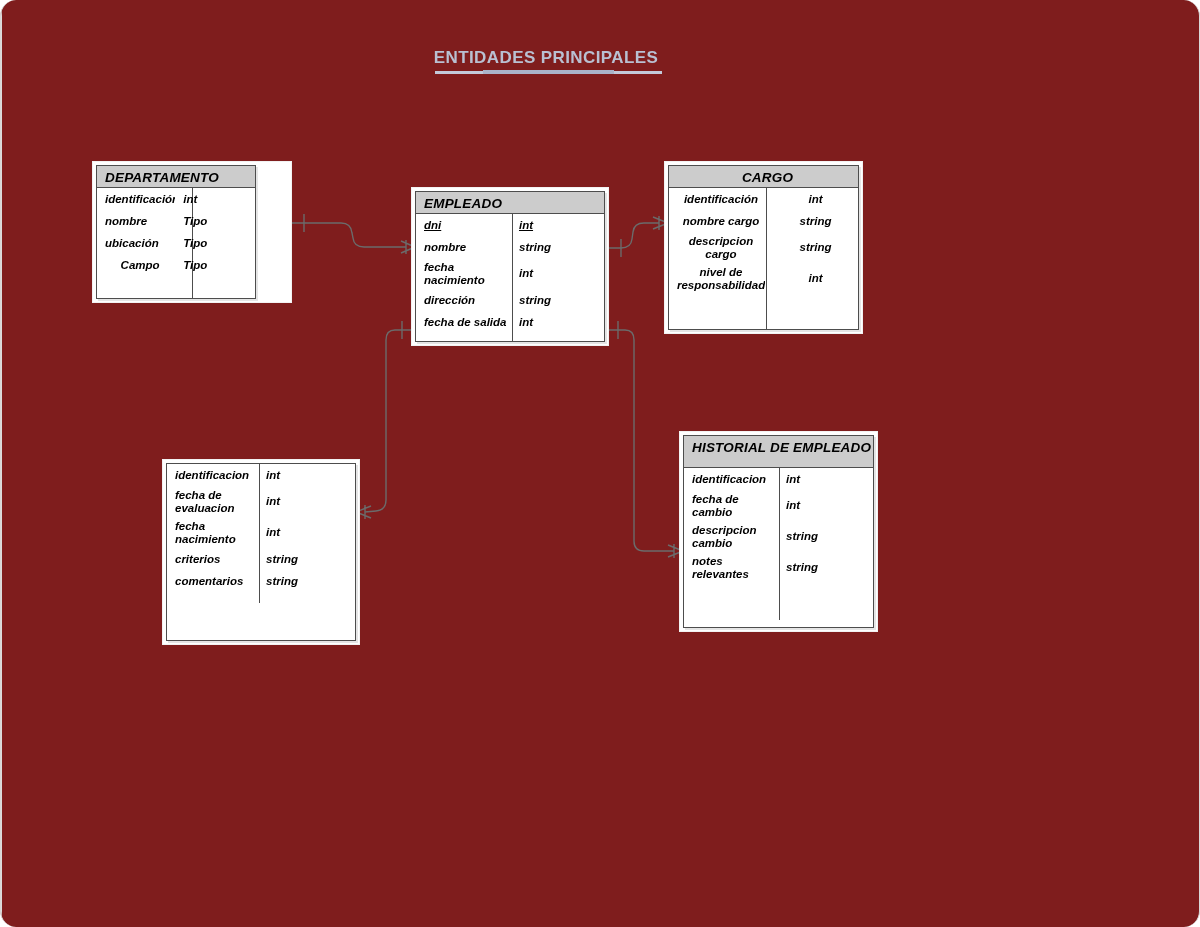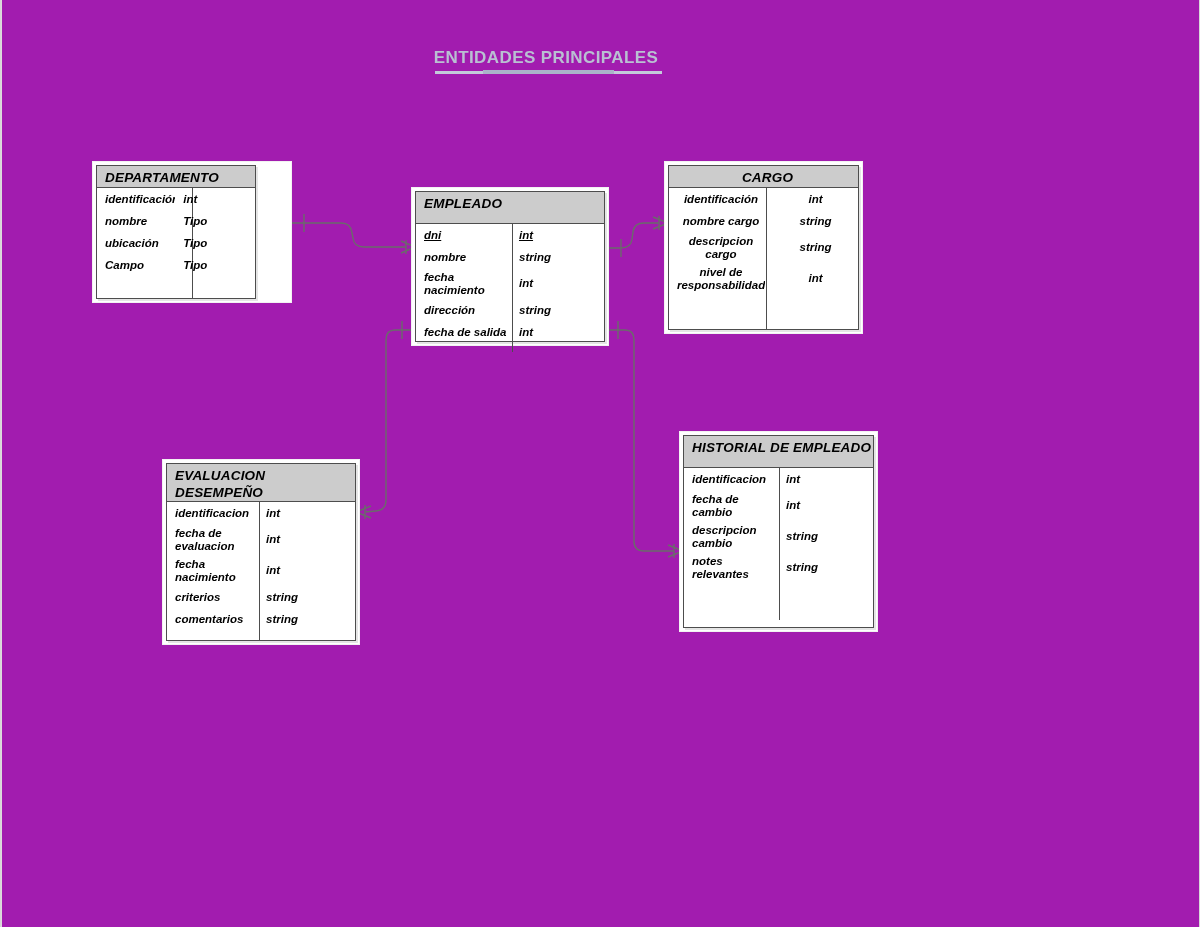--- a/index.html
+++ b/index.html
@@ -8,25 +8,26 @@
     padding: 0;
     background: #ffffff;
   }
   body {
     font-family: "Liberation Sans", sans-serif;
   }
   #page {
     position: relative;
     width: 1200px;
     height: 927px;
-    background: #a21caf;
+    background: #7f1d1d;
     overflow: hidden;
     border-left: 1px solid #d8d8d8;
     border-right: 1px solid #d8d8d8;
     box-sizing: border-box;
+    border-radius: 16px;
   }
   #page::before {
     content: "";
     position: absolute;
     left: 0; top: 0;
     width: 1px; height: 927px;
     background: #dcdcdc;
   }
 
   
@@ -188,28 +189,28 @@
           </div>
           <div class="attr-row" style="height: 22px;">
             <div class="attr-name" style="width: 95px;">nombre</div>
             <div class="attr-type" style="width: 97px;">Tipo</div>
           </div>
           <div class="attr-row" style="height: 22px;">
             <div class="attr-name" style="width: 95px;">ubicación</div>
             <div class="attr-type" style="width: 97px;">Tipo</div>
           </div>
           <div class="attr-row" style="height: 22px;">
-            <div class="attr-name" style="width: 95px;">Campo</div>
+            <div class="attr-name" style="width: 95px; text-align: center;">Campo</div>
             <div class="attr-type" style="width: 97px;">Tipo</div>
           </div>
         </div>
       </div>
       <div class="entity-frame" style="left: 410px; top: 187px; width: 198px; height: 159px;"></div>
       <div class="entity" style="left: 414px; top: 191px; width: 190px; height: 151px;">
-        <div class="entity-header" style="height: 32px;">EMPLEADO</div>
+        <div class="entity-header" style="height: 22px;">EMPLEADO</div>
         <div class="entity-body" style="height: 128px;">
           <div class="entity-divider" style="left: 96px;"></div>
           <div class="attr-row" style="height: 22px; text-decoration: underline;">
             <div class="attr-name" style="width: 96px;">dni</div>
             <div class="attr-type" style="width: 94px;">int</div>
           </div>
           <div class="attr-row" style="height: 22px;">
             <div class="attr-name" style="width: 96px;">nombre</div>
             <div class="attr-type" style="width: 94px;">string</div>
           </div>
@@ -248,21 +249,20 @@
           </div>
           <div class="attr-row" style="height: 31px;">
             <div class="attr-name" style="width: 97px;">nivel de
 responsabilidad</div>
             <div class="attr-type" style="width: 94px;">int</div>
           </div>
         </div>
       </div>
       <div class="entity-frame" style="left: 161px; top: 459px; width: 198px; height: 186px;"></div>
       <div class="entity" style="left: 165px; top: 463px; width: 190px; height: 178px;">
-        <div class="entity-header" style="height: 38px;">EVALUACION DESEMPEÑO</div>
         <div class="entity-body" style="height: 139px;">
           <div class="entity-divider" style="left: 92px;"></div>
           <div class="attr-row" style="height: 22px;">
             <div class="attr-name" style="width: 92px;">identificacion</div>
             <div class="attr-type" style="width: 98px;">int</div>
           </div>
           <div class="attr-row" style="height: 31px;">
             <div class="attr-name" style="width: 92px;">fecha de
 evaluacion</div>
             <div class="attr-type" style="width: 98px;">int</div>

